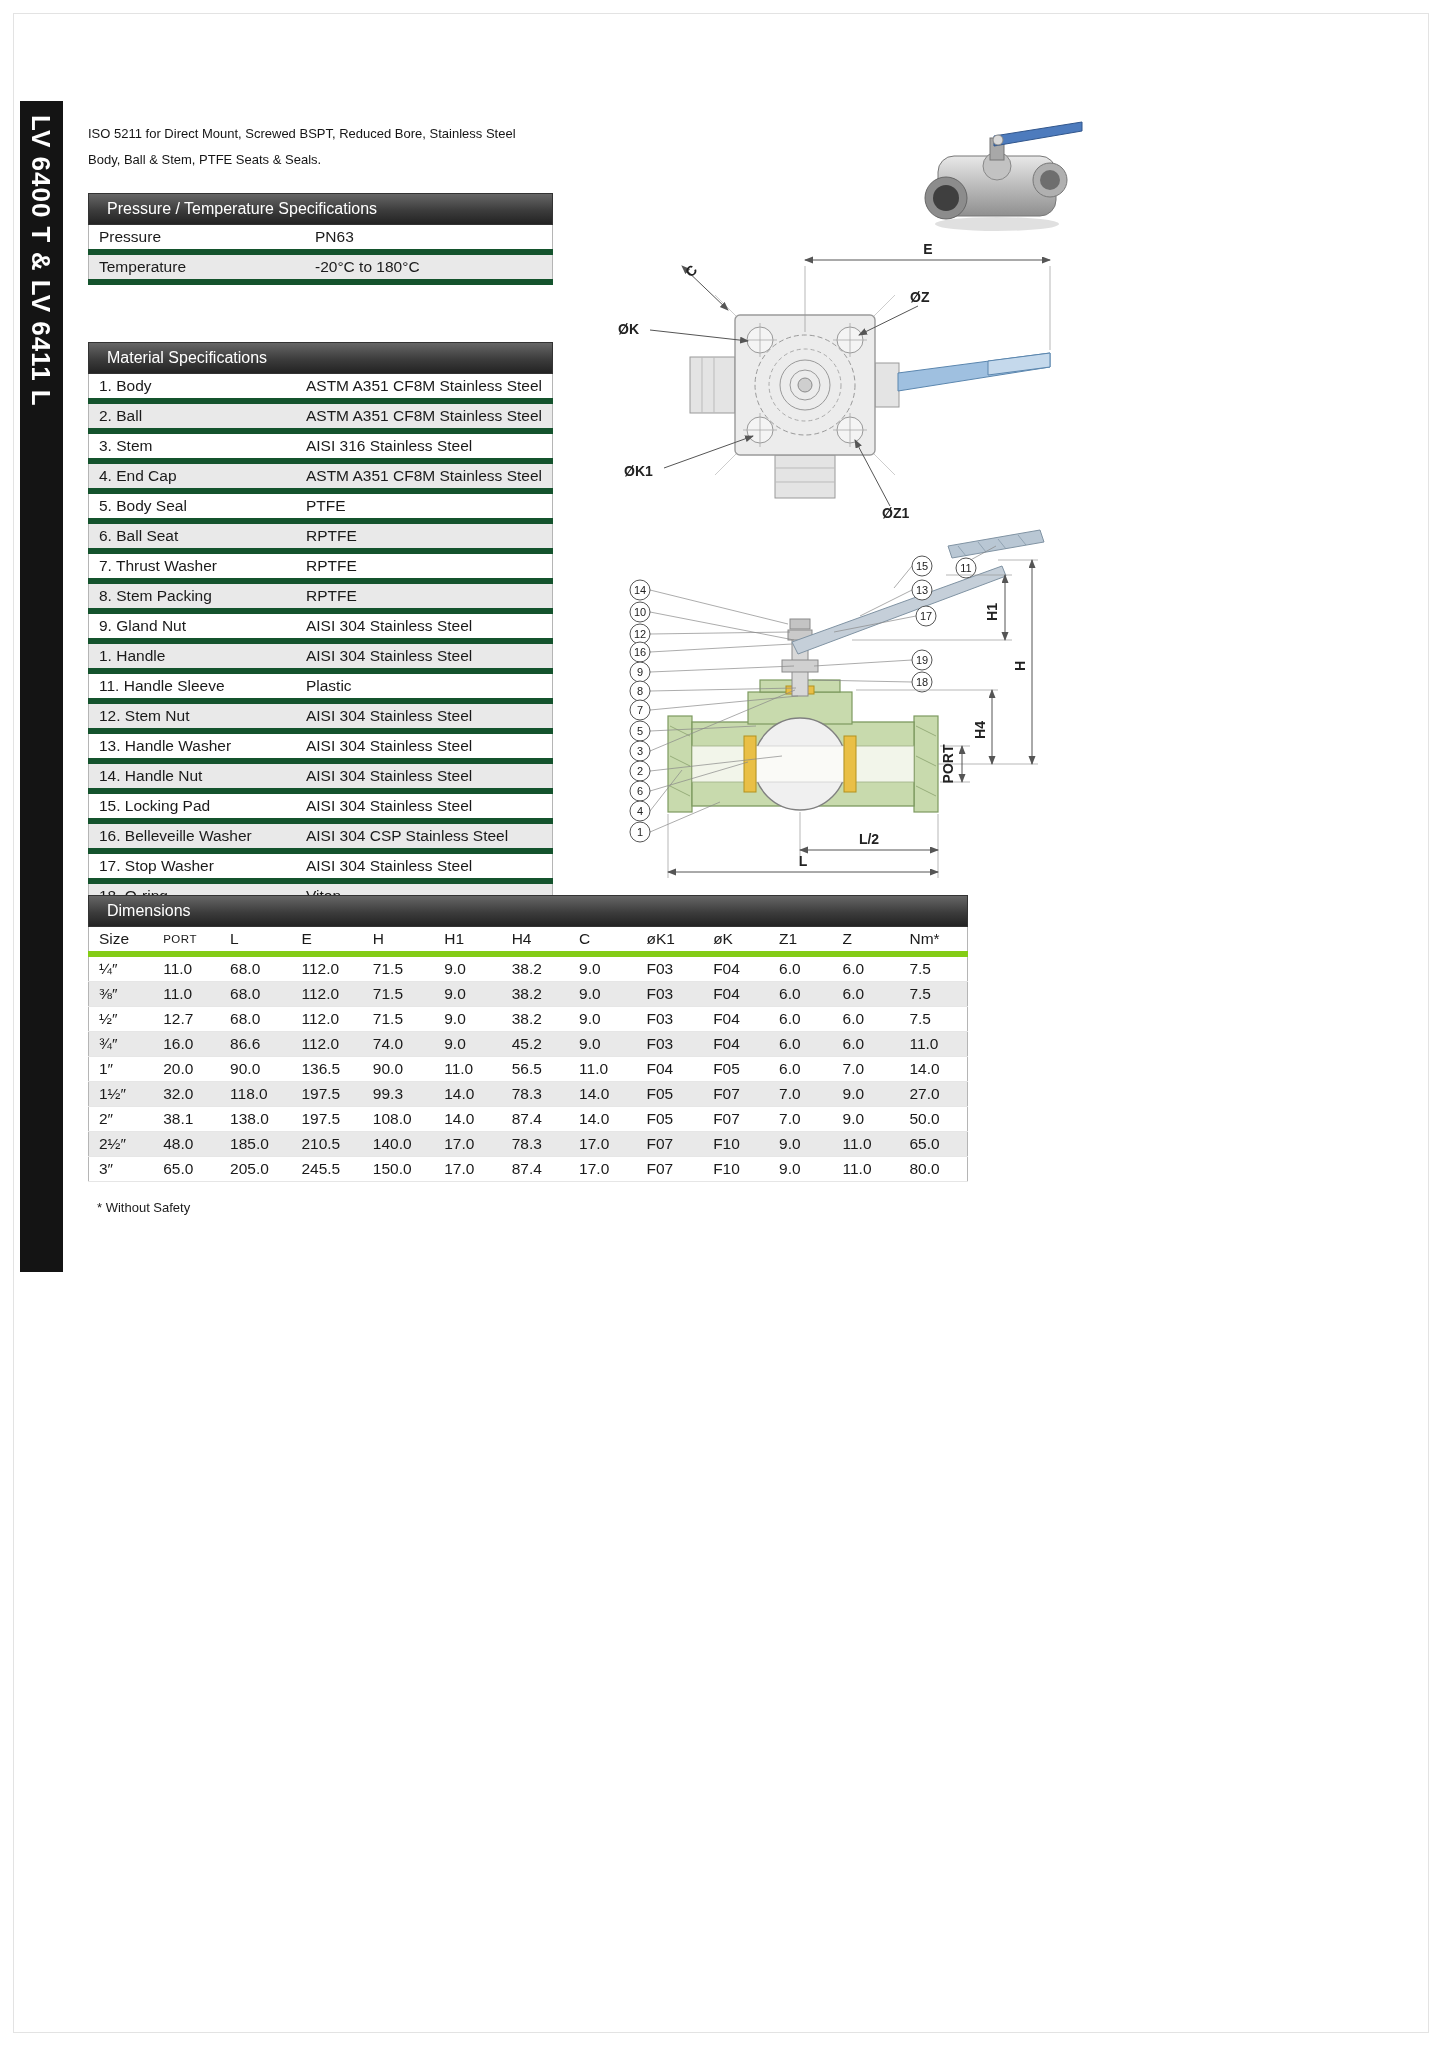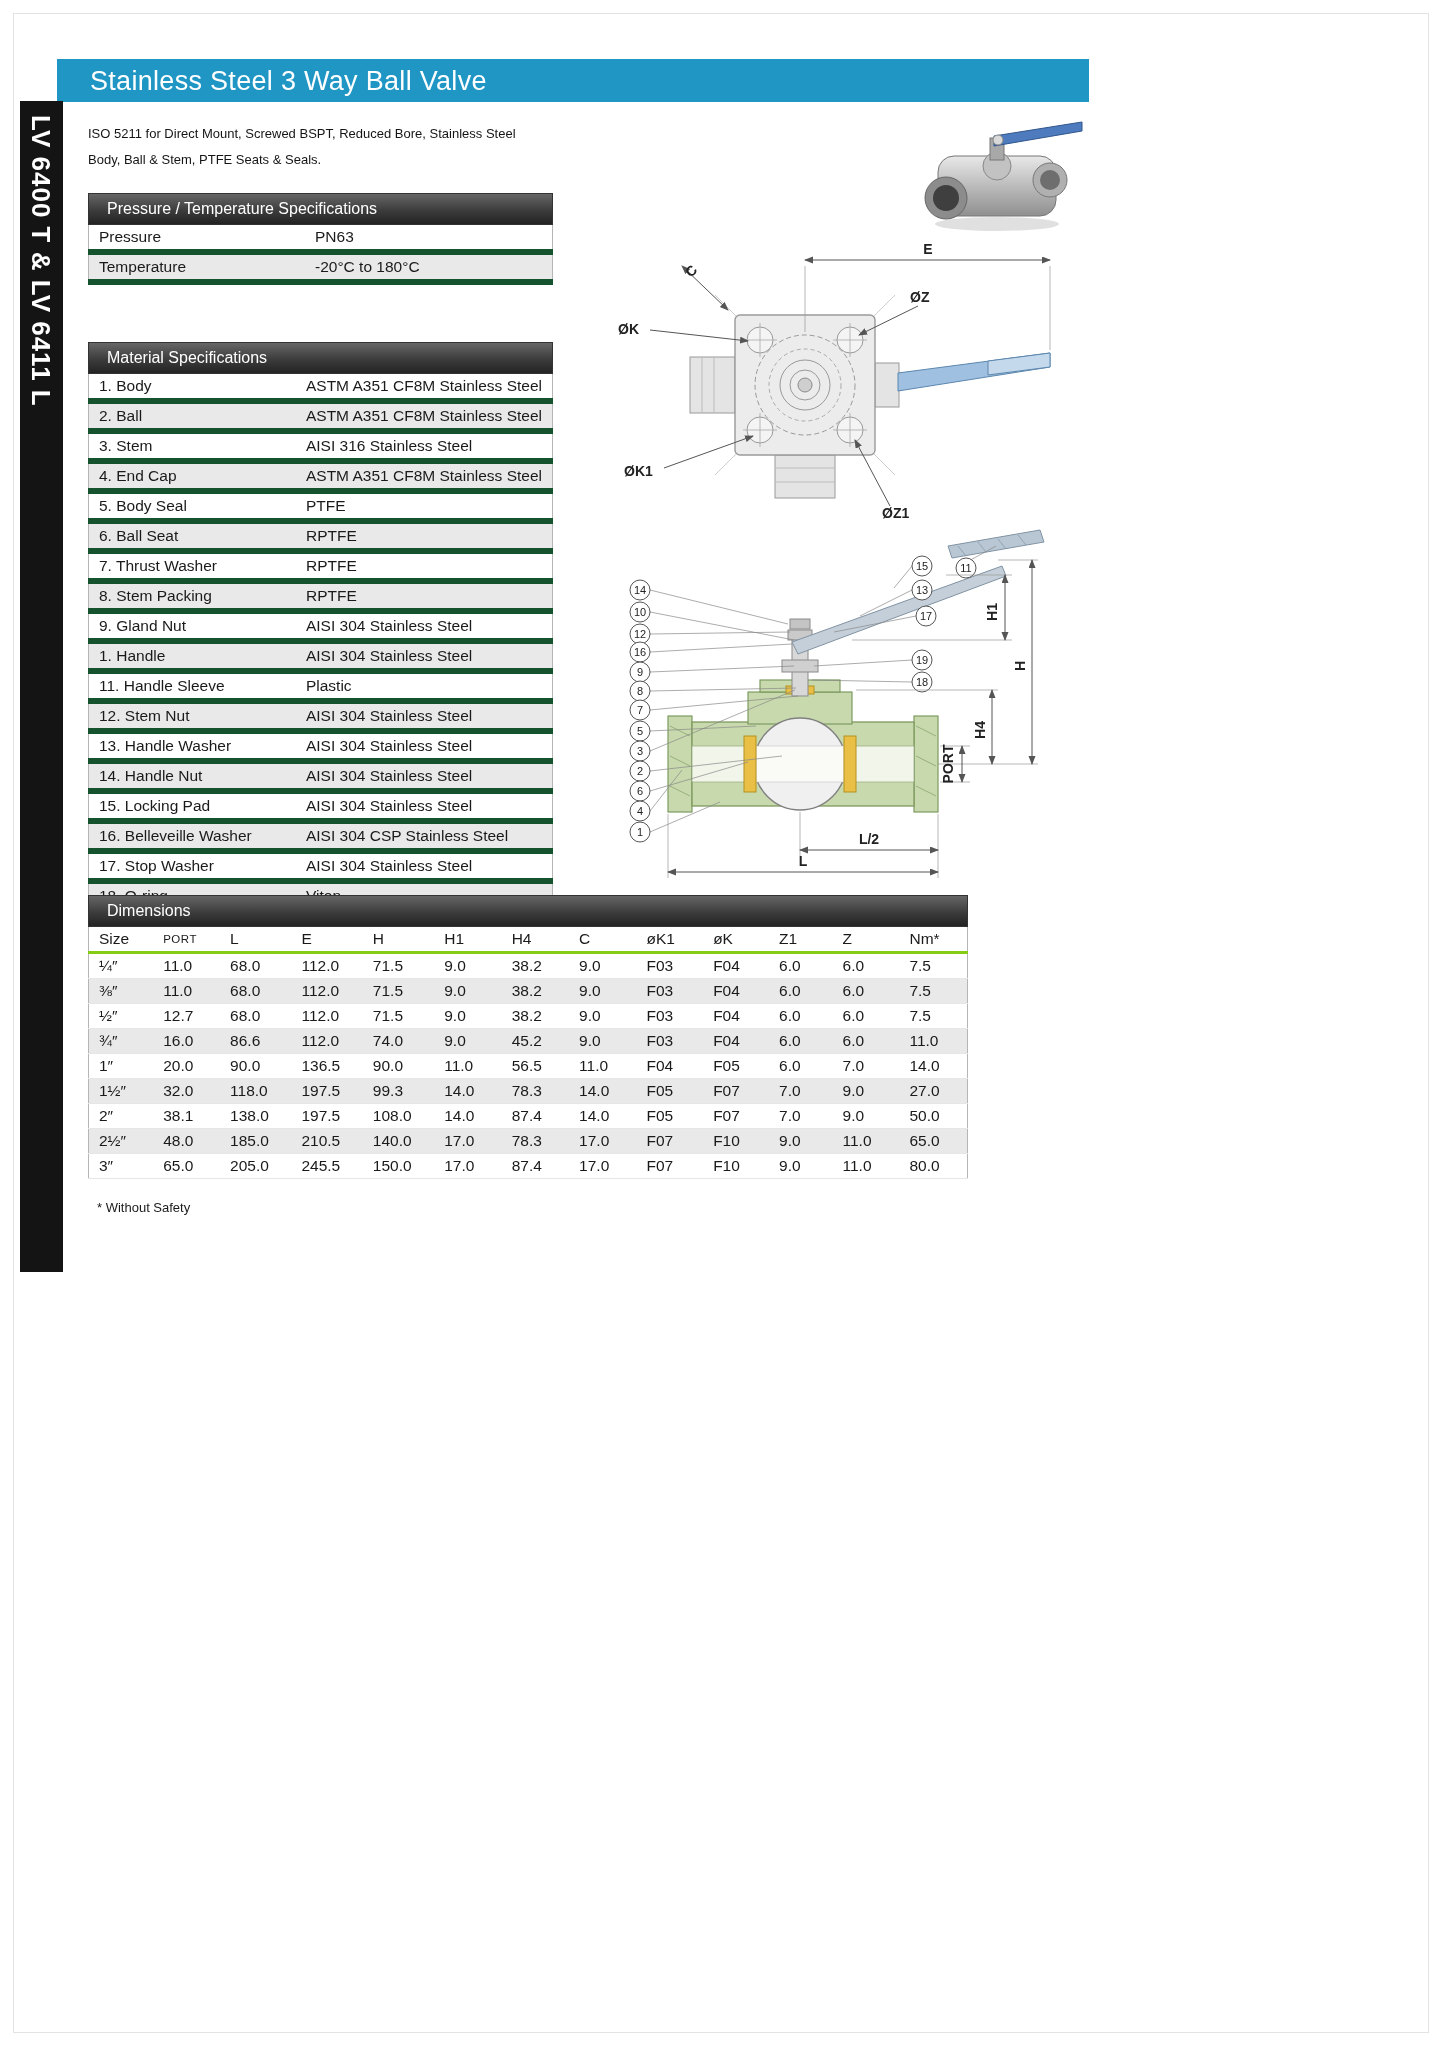--- a/index.html
+++ b/index.html
@@ -24,21 +24,21 @@
   .spec table,.dims table{border-collapse:collapse;width:100%;font-size:15.5px;background:#fff;
        border:1px solid #b5b5b5;border-top:none;}
   .spec td,.dims td,.dims th{padding:3px 10px;white-space:nowrap;}
   .spec td{border-bottom:6px solid #14532d;}
   .spec tbody tr:nth-child(even),.dims tbody tr:nth-child(even){background:#e9e9e9;}
   .spec td:first-child{width:196px;}
   .pt{left:88px;top:193px;}
   .mat{left:88px;top:342px;}
 
   .dims{position:absolute;left:88px;top:895px;width:880px;}
-  .dims th{text-align:left;font-weight:normal;border-bottom:3px solid #84cc16;}
+  .dims th{text-align:left;font-weight:normal;border-bottom:6px solid #84cc16;}
   .dims th:nth-child(2){font-size:11.5px;letter-spacing:.5px;}
   .dims th:nth-child(1),.dims td:nth-child(1){width:56px;}
   .dims th:nth-child(2),.dims td:nth-child(2){width:58px;}
   .dims th:nth-child(n+3),.dims td:nth-child(n+3){width:62px;}
   .dims td{border-bottom:1px solid #e6e6e6;}
 
   .foot{position:absolute;left:97px;top:1200px;font-size:13px;}
 
   .drawing{position:absolute;}
   .topdraw{left:598px;top:240px;width:502px;height:300px;}
@@ -47,23 +47,20 @@
   svg text{font-family:"Liberation Sans","DejaVu Sans",sans-serif;}
   .dimlab{font-size:14px;font-weight:bold;fill:#222;}
   .callnum{font-size:11px;fill:#222;}
 </style>
 </head>
 <body>
 
 <div class="page">
   <div class="frame"></div>
 
-  <div class="title-bar">
-    <span>Stainless Steel 3 Way Ball Valve</span>
-  </div>
 
   <div class="sidebar">
     <span>LV 6400 T &amp; LV 6411 L</span>
   </div>
 
   <div class="intro">
     <div>ISO 5211 for Direct Mount, Screwed BSPT, Reduced Bore, Stainless Steel</div>
     <div>Body, Ball &amp; Stem, PTFE Seats &amp; Seals.</div>
   </div>
 

